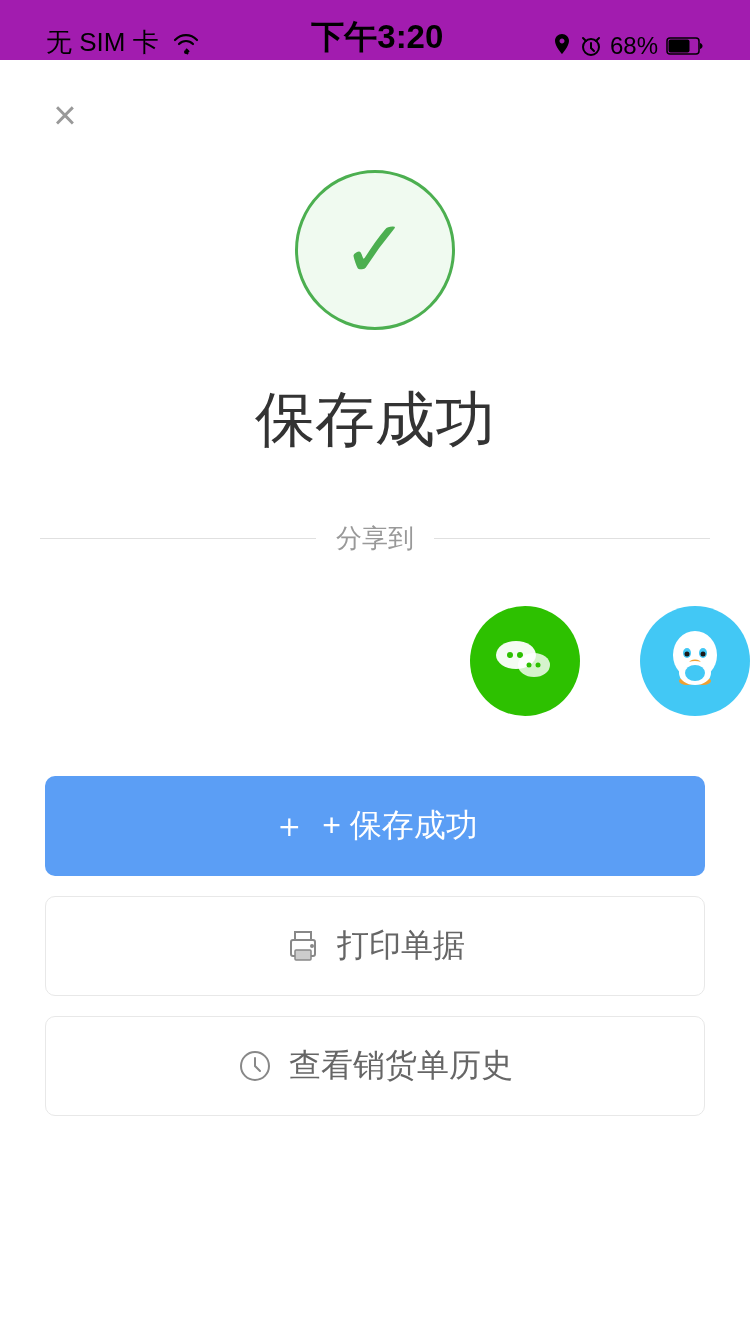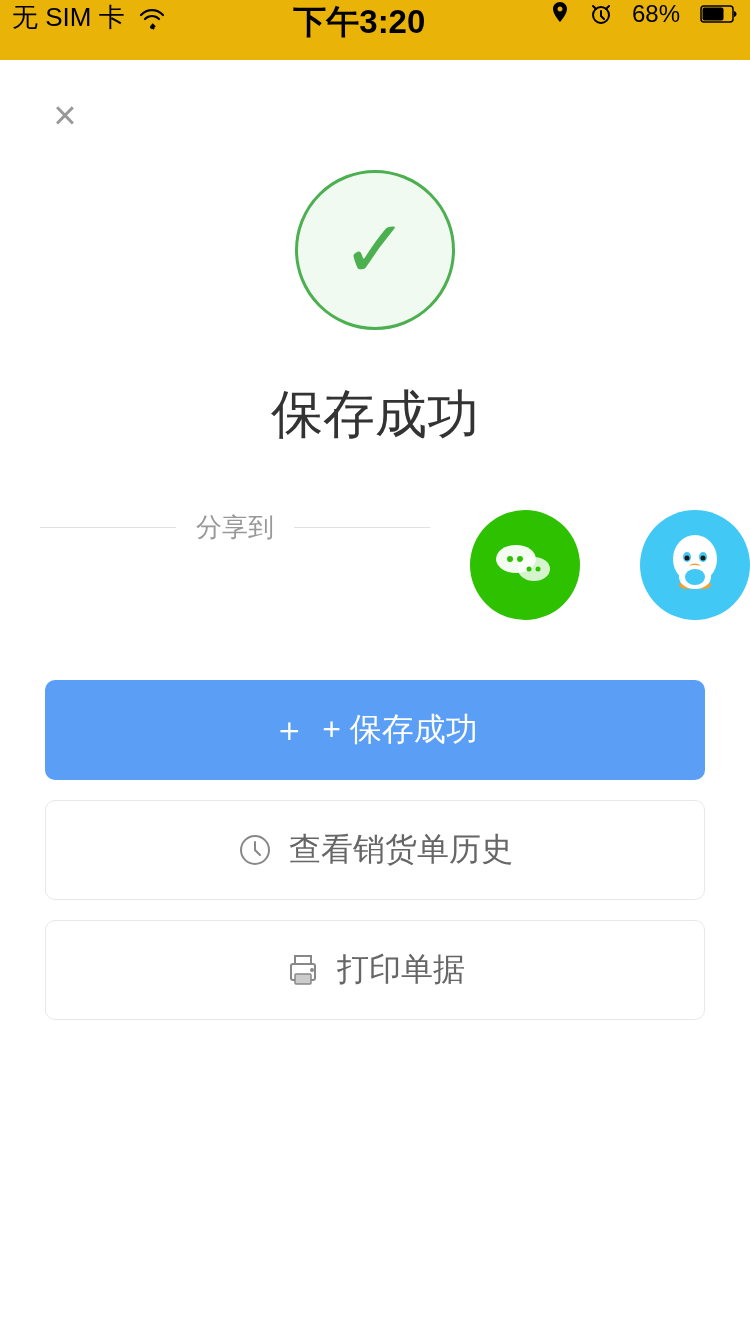--- a/index.html
+++ b/index.html
@@ -11,41 +11,41 @@
       background: #ffffff;
       font-family: -apple-system, "PingFang SC", "Helvetica Neue", sans-serif;
       display: flex;
       flex-direction: column;
     }
 
     
     .status-bar {
       display: flex;
       justify-content: space-between;
-      align-items: flex-start;
-      padding: 0 12px;
+      align-items: flex-end;
+      padding: 0 46px;
       height: 60px;
-      background: #eab308;
+      background: #a21caf;
     }
     .status-left {
       display: flex;
       align-items: center;
       gap: 10px;
       font-size: 26px;
       color: #000;
     }
     .status-center {
       font-size: 33px;
       font-weight: 600;
       color: #000;
     }
     .status-right {
       display: flex;
       align-items: center;
-      gap: 20px;
+      gap: 8px;
       font-size: 24px;
       color: #000;
     }
 
     
     .close-btn {
       position: relative;
       left: 40px;
       top: 30px;
       width: 50px;
@@ -83,32 +83,32 @@
       margin-bottom: 50px;
     }
     .check-icon {
       font-size: 80px;
       color: #4CAF50;
       line-height: 1;
     }
 
     
     .success-title {
-      font-size: 52px;
+      font-size: 60px;
       color: #333;
       font-weight: 400;
       margin-bottom: 60px;
     }
 
     
     .share-section {
       width: 100%;
       display: flex;
-      flex-direction: row;
-      align-items: flex-start;
+      flex-direction: column;
+      align-items: flex-end;
       margin-bottom: 60px;
     }
     .share-divider {
       width: 100%;
       display: flex;
       align-items: center;
       padding: 0 40px;
       margin-bottom: 50px;
     }
     .divider-line {
@@ -266,34 +266,34 @@
         </svg>
       </button>
     </div>
   </div>
 
   <div class="action-buttons">
 
     <button class="action-btn action-btn-primary">
       <span class="btn-icon">＋</span>
       <span>+ 保存成功</span>
-    </button>
-
-    <button class="action-btn action-btn-secondary">
-      <svg width="36" height="36" viewBox="0 0 36 36" fill="none">
-        <circle cx="18" cy="18" r="14" stroke="#888" stroke-width="2" fill="none"></circle>
-        <path d="M18 10v8l5 5" stroke="#888" stroke-width="2" stroke-linecap="round" fill="none"></path>
-      </svg>
-      <span>查看销货单历史</span>
     </button>
 
     <button class="action-btn action-btn-secondary">
       <svg width="36" height="36" viewBox="0 0 36 36" fill="none">
         <rect x="6" y="12" width="24" height="16" rx="2" stroke="#888" stroke-width="2" fill="none"></rect>
         <rect x="10" y="22" width="16" height="10" rx="1" fill="#ccc" stroke="#888" stroke-width="1.5"></rect>
         <path d="M10 12V4h16v8" stroke="#888" stroke-width="2" fill="none"></path>
         <circle cx="27" cy="18" r="2" fill="#888"></circle>
       </svg>
       <span>打印单据</span>
     </button>
 
+    <button class="action-btn action-btn-secondary">
+      <svg width="36" height="36" viewBox="0 0 36 36" fill="none">
+        <circle cx="18" cy="18" r="14" stroke="#888" stroke-width="2" fill="none"></circle>
+        <path d="M18 10v8l5 5" stroke="#888" stroke-width="2" stroke-linecap="round" fill="none"></path>
+      </svg>
+      <span>查看销货单历史</span>
+    </button>
+
   </div>
 </div>
 
 </body></html>

